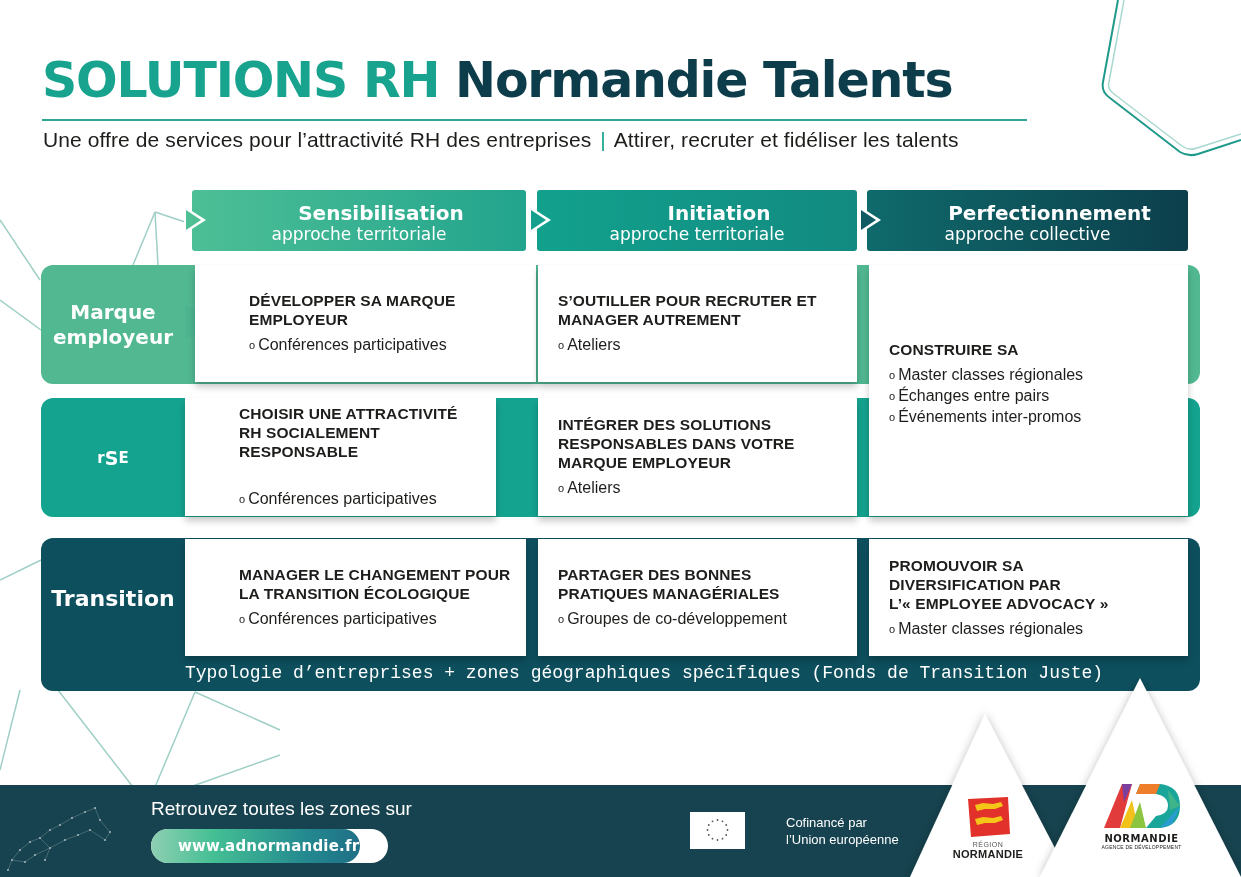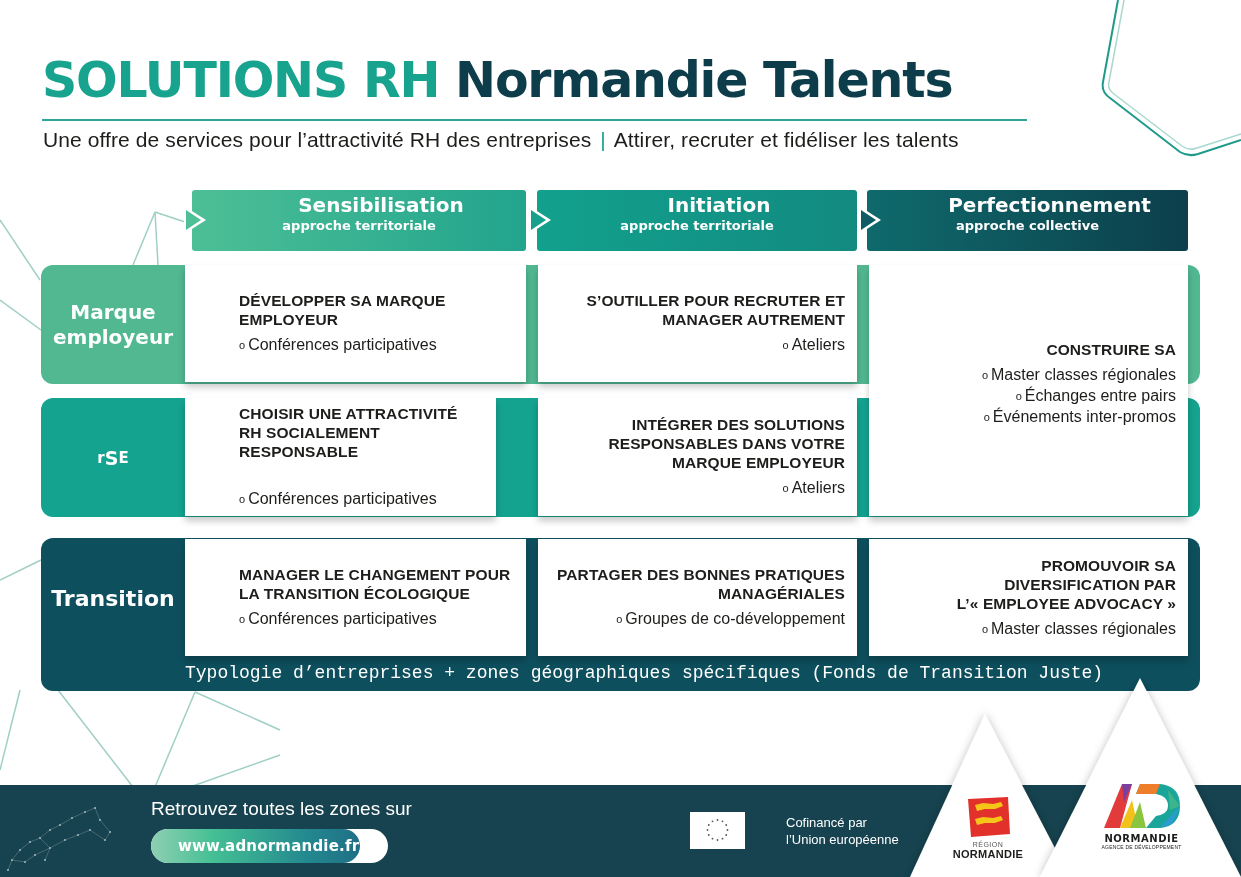--- a/index.html
+++ b/index.html
@@ -11,22 +11,22 @@
   
   .title { position: absolute; left: 42px; top: 56px; font-family: "DejaVu Sans", sans-serif; font-weight: bold; font-size: 49px; letter-spacing: -1.2px; white-space: nowrap; line-height: 1; }
   .title .t1 { color: #18a38e; }
   .title .t2 { color: #0d3d4a; }
   .title-rule { position: absolute; left: 42px; top: 119px; width: 985px; height: 2px; background: #2fa596; }
   .subtitle { position: absolute; left: 43px; top: 128px; font-family: "Liberation Sans", sans-serif; font-size: 21px; color: #1d1d1b; white-space: nowrap; letter-spacing: 0.1px; }
   .subtitle .sep { color: #18a38e; margin: 0 3px; }
 
   
   .col-head { position: absolute; top: 190px; height: 61px; color: #fff; text-align: center; border-radius: 3px; }
-  .col-head .h-main { display: block; font-weight: bold; font-size: 20px; line-height: 22px; margin-top: 4px; padding-left: 44px; }
-  .col-head .h-sub { display: block; font-size: 13px; line-height: 20px; font-weight: bold; }
+  .col-head .h-main { display: block; font-weight: bold; font-size: 20px; line-height: 22px; margin-top: 12px; padding-left: 44px; }
+  .col-head .h-sub { display: block; font-size: 17px; line-height: 20px; }
   .col-head .h-arrow { position: absolute; left: -8px; top: 16px; width: 0; height: 0; border-top: 14px solid transparent; border-bottom: 14px solid transparent; border-left: 22px solid #fff; }
   .col-head .h-arrow::after { content: ""; position: absolute; left: -20px; top: -10px; border-top: 10px solid transparent; border-bottom: 10px solid transparent; border-left: 15px solid currentColor; }
   .ch1 { left: 192px; width: 334px; background: linear-gradient(90deg, #4dbf96, #22a48d); color: #fff; }
   .ch1 .h-arrow::after { color: #4fc095; }
   .ch2 { left: 537px; width: 320px; background: linear-gradient(90deg, #12a18d, #128a80); }
   .ch2 .h-arrow::after { color: #14a08c; }
   .ch3 { left: 867px; width: 321px; background: linear-gradient(90deg, #0f6a6c, #0c3f4b); }
   .ch3 .h-arrow::after { color: #0e5b63; }
 
   
@@ -41,27 +41,27 @@
   .lbl-rse .small-cap { font-size: 15px; }
   .lbl-trans { top: 538px; height: 120px; font-size: 22px; }
 
   .pointer { position: absolute; width: 0; height: 0; border-top: 17px solid transparent; border-bottom: 17px solid transparent; border-left: 34px solid; }
   .ptr-marque { left: 185px; top: 305px; border-left-color: #4cb58f; }
   .ptr-rse { left: 185px; top: 439px; border-left-color: #12a08c; }
   .ptr-trans { left: 185px; top: 581px; border-left-color: #0d4c5a; }
 
   
   .card { position: absolute; background: #fff; box-shadow: 0 5px 7px rgba(0,0,0,0.22); padding-left: 54px; padding-right: 12px; display: flex; flex-direction: column; justify-content: center; }
-  .card.c2, .card.c3 { padding-left: 12px; text-align: right; }
+  .card.c2, .card.c3 { padding-left: 20px; }
   .card .c-title { font-family: "Liberation Sans", sans-serif; font-weight: bold; font-size: 15.5px; line-height: 19px; color: #1d1d1b; text-transform: uppercase; letter-spacing: 0.1px; }
   .card ul { list-style: none; margin-top: 6px; }
   .card li { font-family: "Liberation Sans", sans-serif; font-size: 16px; line-height: 20px; color: #1d1d1b; }
   .card li .bullet { font-size: 11px; margin-right: 3px; position: relative; top: -1px; }
 
-  .k-marque1 { left: 185px; top: 265px; width: 341px; height: 117px; }
+  .k-marque1 { left: 195px; top: 265px; width: 341px; height: 117px; }
   .k-marque2 { left: 538px; top: 265px; width: 319px; height: 117px; }
   .k-big     { left: 869px; top: 265px; width: 319px; height: 251px; padding-bottom: 14px; }
   .k-rse1    { left: 185px; top: 398px; width: 311px; height: 118px; gap: 22px; }
   .k-rse2    { left: 538px; top: 398px; width: 319px; height: 118px; }
   .k-tr1     { left: 185px; top: 539px; width: 341px; height: 117px; }
   .k-tr2     { left: 538px; top: 539px; width: 319px; height: 117px; }
   .k-tr3     { left: 869px; top: 539px; width: 319px; height: 117px; }
 
   .trans-note { position: absolute; left: 185px; top: 663px; font-family: Liberation Mono, monospace; font-size: 18px; color: #fff; white-space: nowrap; }
 

